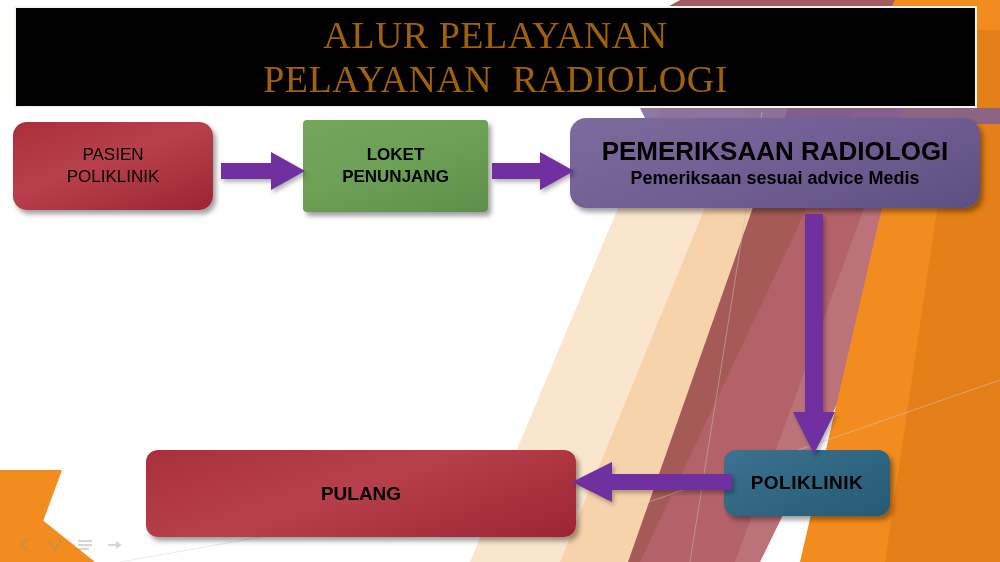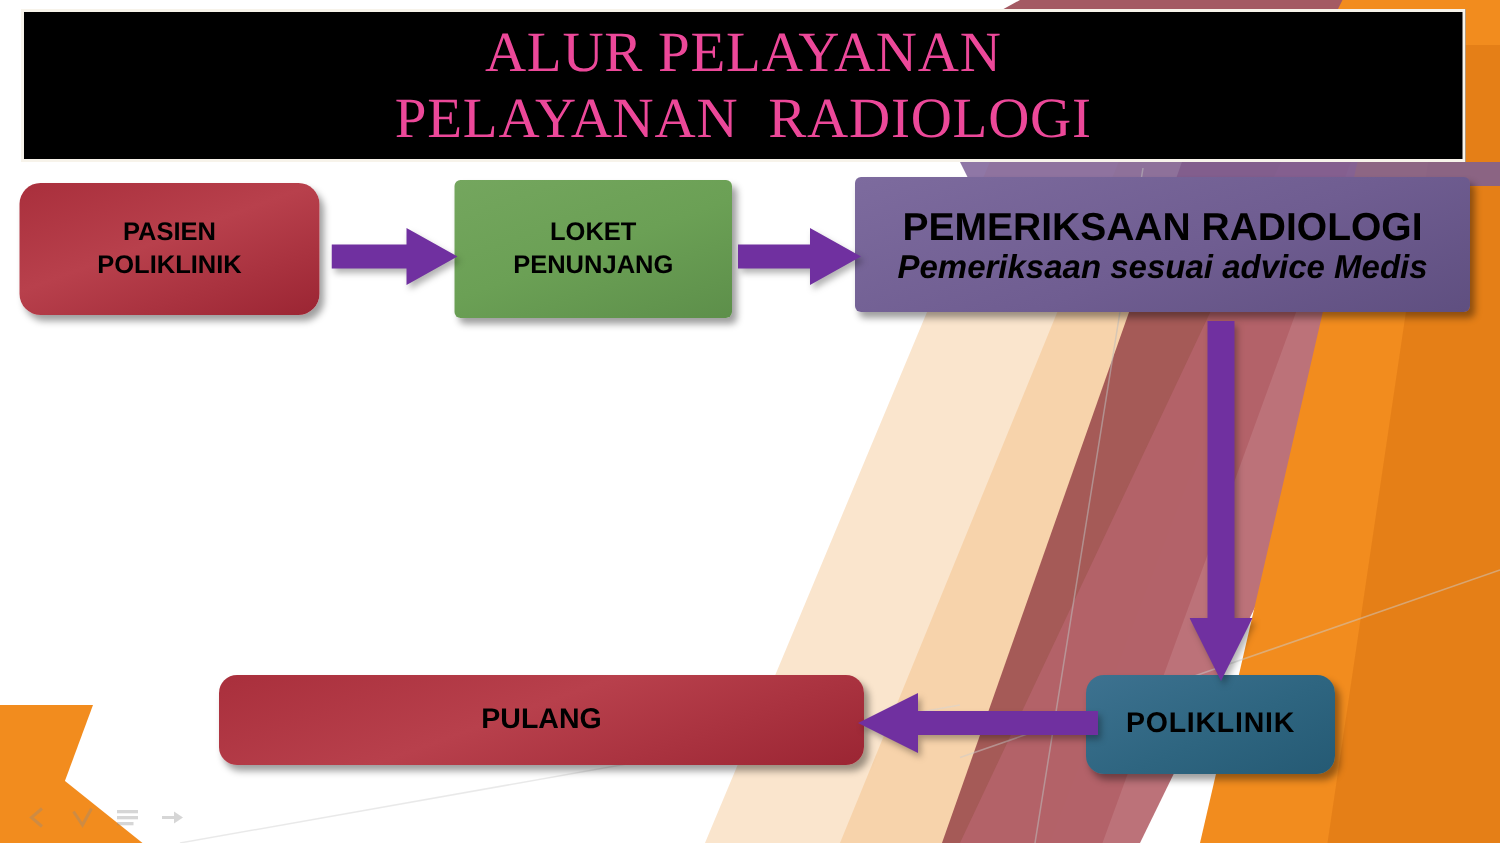--- a/index.html
+++ b/index.html
@@ -35,21 +35,21 @@
     background: #000000;
     border: 2px solid #f7f3ea;
     box-sizing: border-box;
     z-index: 5;
     display: flex;
     flex-direction: column;
     align-items: center;
     justify-content: center;
   }
   .title-line {
-    color: #ec4899;
+    color: #a16207;
     font-family: "Liberation Serif", "DejaVu Serif", serif;
     font-size: 38px;
     line-height: 44px;
     letter-spacing: 0.5px;
     white-space: pre;
     text-align: center;
   }
 
   
   .node {
@@ -68,54 +68,54 @@
   .node .l1, .node .l2, .node .l3 {
     display: block;
     white-space: nowrap;
   }
 
   #node-pasien {
     left: 13px; top: 122px;
     width: 200px; height: 88px;
     background: linear-gradient(160deg, #a92f3c 0%, #b8404c 45%, #9b2533 100%);
     border-radius: 14px;
-    font-weight: bold;
+    font-weight: normal;
     font-size: 17px;
     line-height: 22px;
   }
   #node-loket {
     left: 303px; top: 120px;
     width: 185px; height: 92px;
     background: linear-gradient(160deg, #74a65e 0%, #6ba055 50%, #5d8f4a 100%);
     border-radius: 4px;
     font-weight: bold;
     font-size: 17px;
     line-height: 22px;
   }
   #node-periksa {
     left: 570px; top: 118px;
     width: 410px; height: 90px;
     background: linear-gradient(160deg, #7d6b9e 0%, #6f5d91 55%, #5f4f80 100%);
-    border-radius: 4px;
+    border-radius: 16px;
   }
   #node-periksa .l1 { font-weight: bold; font-size: 26px; line-height: 30px; }
-  #node-periksa .l2 { font-weight: bold; font-size: 22px; line-height: 24px; font-style: italic; }
+  #node-periksa .l2 { font-weight: bold; font-size: 18px; line-height: 24px; }
 
   #node-poliklinik {
     left: 724px; top: 450px;
     width: 166px; height: 66px;
     background: linear-gradient(155deg, #3d7290 0%, #2e6580 55%, #255a74 100%);
     border-radius: 12px;
     font-weight: bold;
     font-size: 19px;
     letter-spacing: 0.5px;
   }
   #node-pulang {
     left: 146px; top: 450px;
-    width: 430px; height: 60px;
+    width: 430px; height: 87px;
     background: linear-gradient(160deg, #a92f3c 0%, #b8404c 45%, #9b2533 100%);
     border-radius: 12px;
     font-weight: bold;
     font-size: 19px;
     line-height: 26px;
   }
 
   
   .arrow {
     position: absolute;

